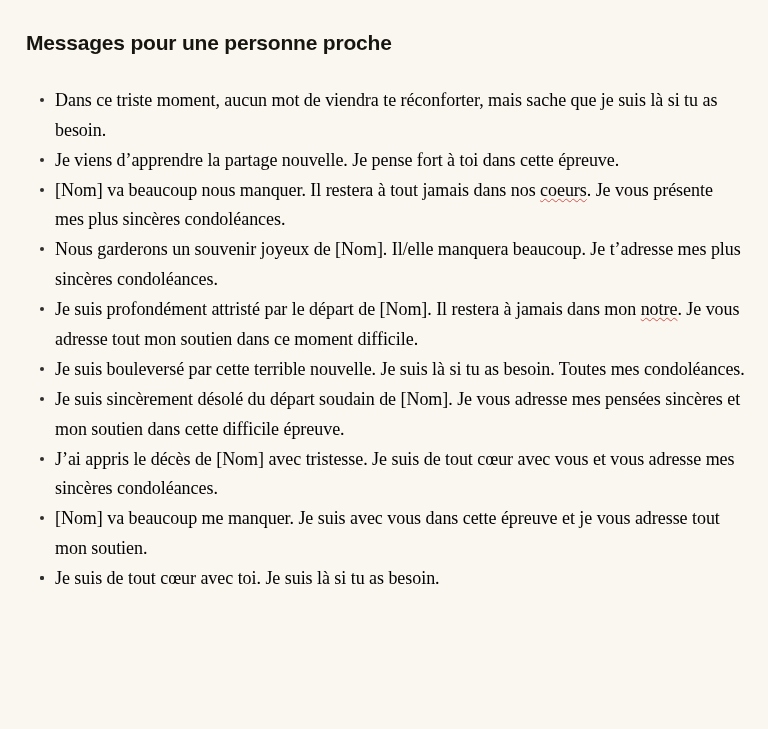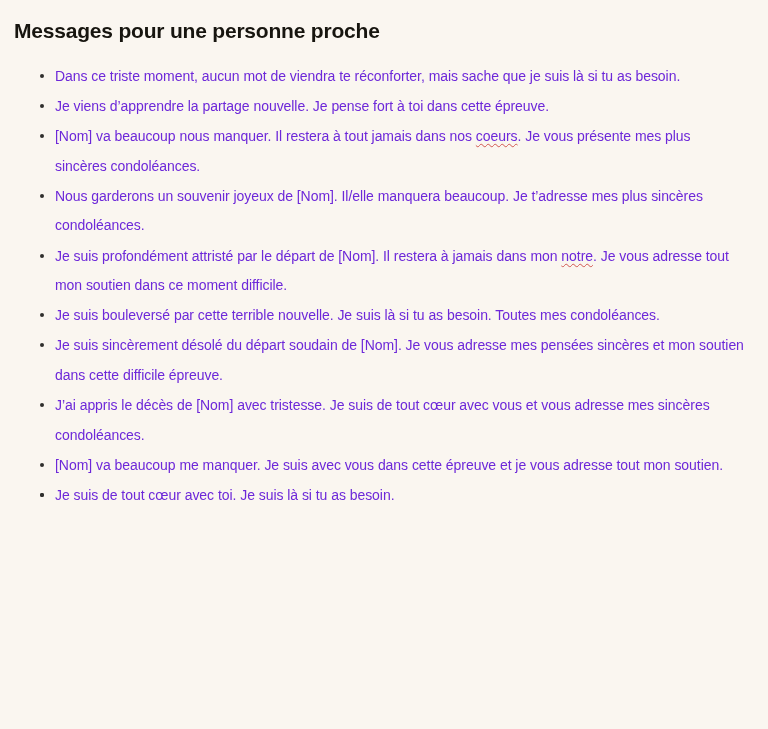--- a/index.html
+++ b/index.html
@@ -15,45 +15,46 @@
   }
   .page {
     width: 768px;
     height: 729px;
     background: #faf6f0;
     box-sizing: border-box;
     padding: 0;
     position: relative;
   }
   .page-title {
-    margin: 4px;
+    margin: 16px;
     padding: 13px 0 0 10px;
     font-size: 21px;
     line-height: 28px;
     font-weight: bold;
     color: #17150f;
     letter-spacing: -0.2px;
   }
   .message-list {
     list-style: none;
     margin: 0;
     padding: 0;
     position: relative;
     top: 13px;
   }
   .message-item {
     position: relative;
     padding: 0 11px 0 55px;
     margin: 0 0 0.5px 0;
-    font-size: 14px;
+    font-size: 18px;
     line-height: 29.6px;
-    color: #6d28d9;
+    color: #000000;
     letter-spacing: -0.05px;
     max-width: 757px;
     box-sizing: border-box;
+    font-family: Liberation Serif, serif;
   }
   .message-item .bullet {
     position: absolute;
     left: 40px;
     top: 12px;
     width: 4px;
     height: 4px;
     border-radius: 50%;
     background: #2f2f2d;
   }

